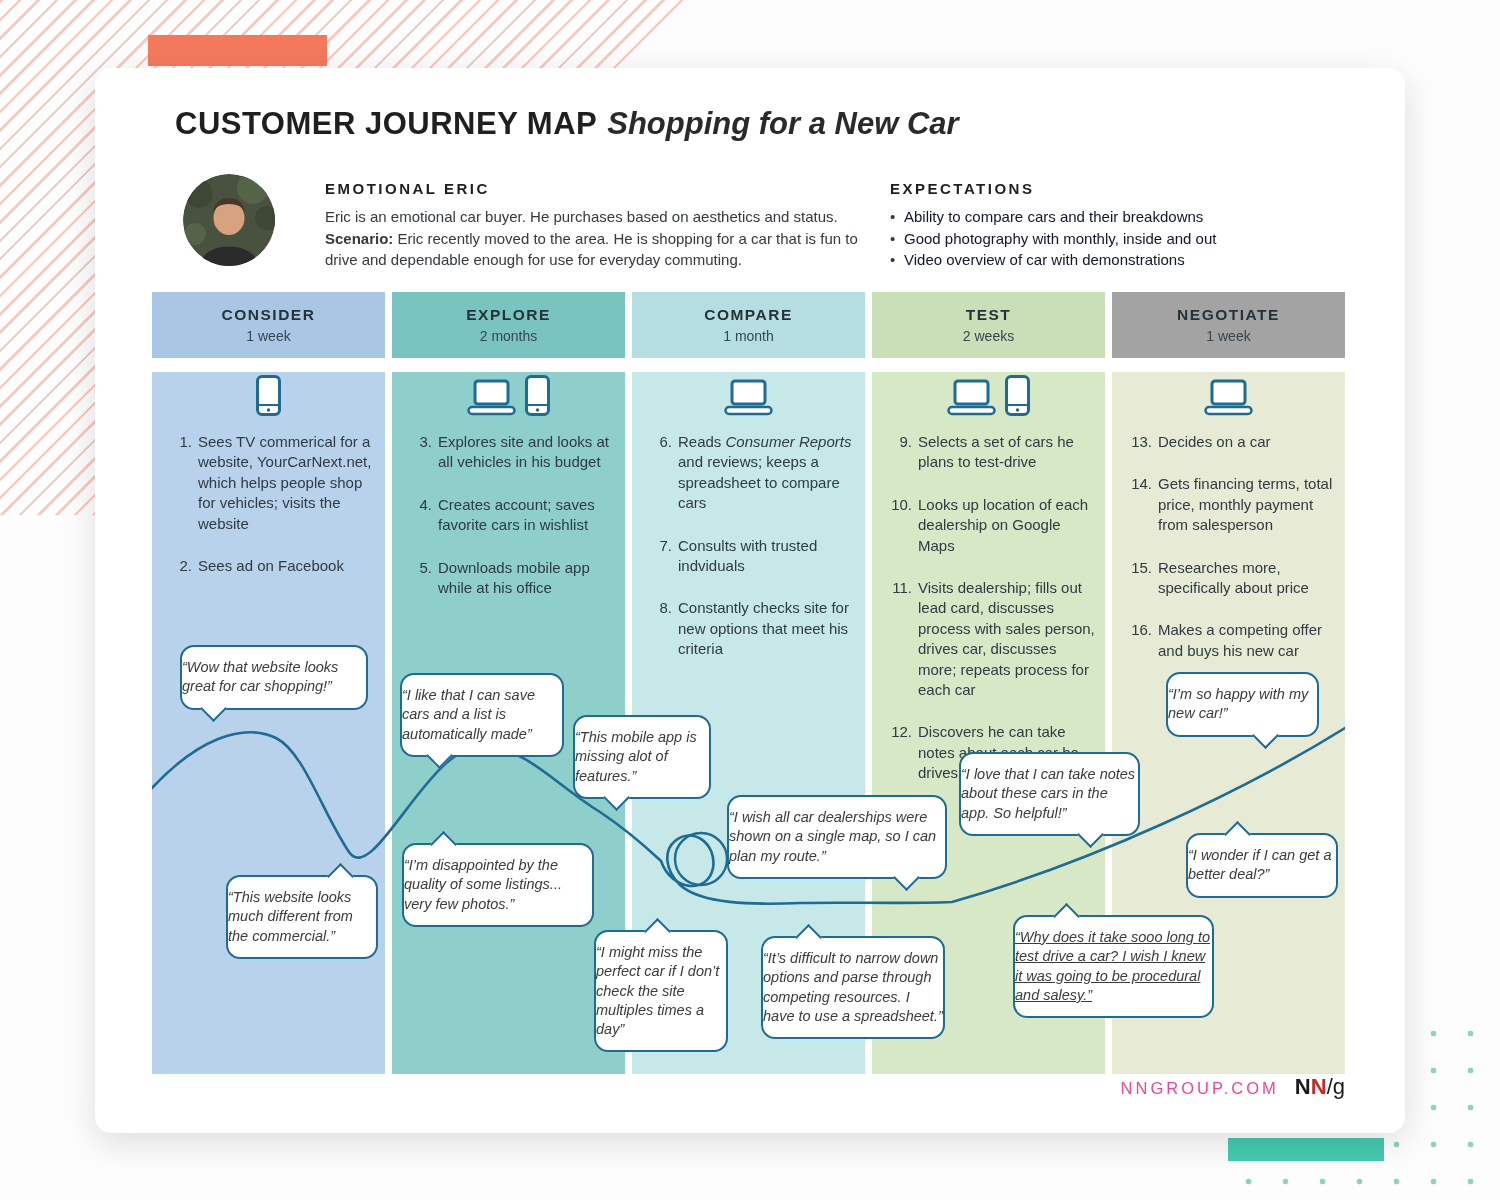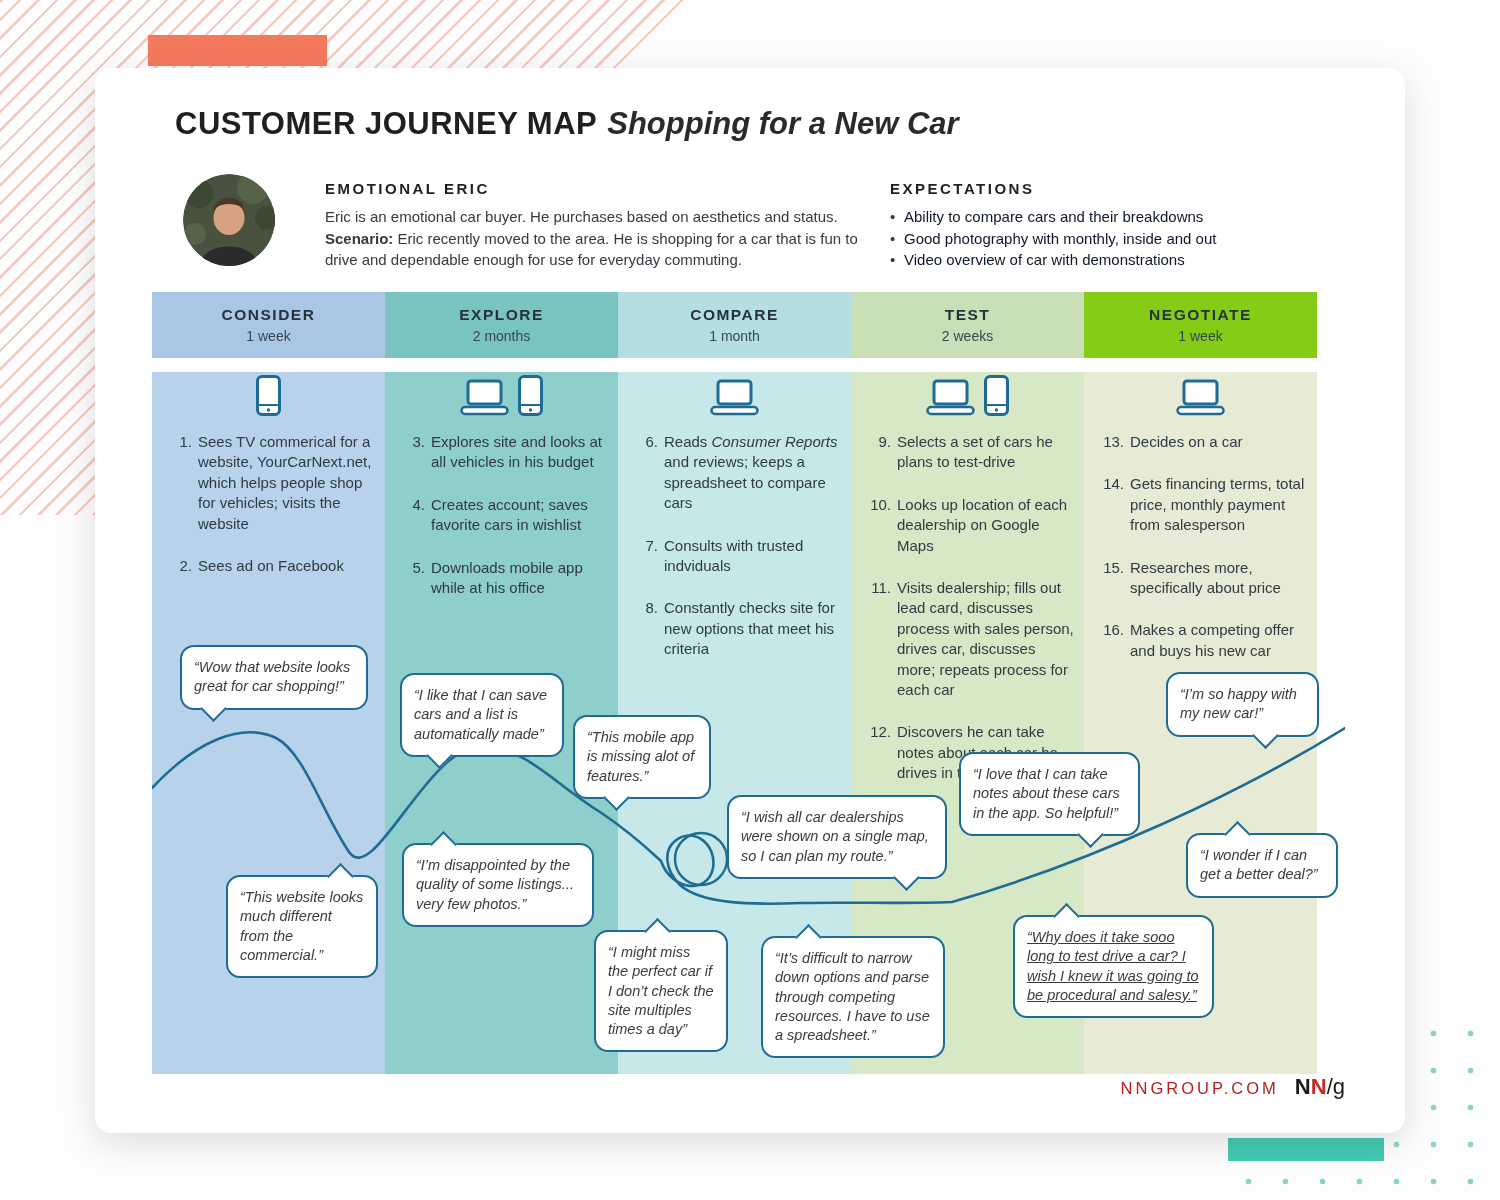--- a/index.html
+++ b/index.html
@@ -35,52 +35,52 @@
 
   .avatar{position:absolute;left:88px;top:106px;width:92px;height:92px;border-radius:50%;overflow:hidden;}
   .persona-info{position:absolute;left:230px;top:112px;width:540px;}
   .sec-heading{font-size:15px;font-weight:700;letter-spacing:2.5px;color:#1f1f1f;margin-bottom:9px;}
   .persona-text{font-size:15px;line-height:1.44;color:#333a40;}
   .expectations{position:absolute;left:795px;top:112px;width:490px;}
   .exp-item{font-size:15px;line-height:1.44;color:#0f172a;padding-left:14px;position:relative;}
   .exp-item::before{content:"•";position:absolute;left:0;top:0;color:#333a40;}
 
   
-  .stages{position:absolute;left:57px;top:224px;display:flex;}
+  .stages{position:absolute;left:57px;top:224px;display:flex;gap:7px;}
   .stage{width:233px;flex:none;}
   .stage-header{height:66px;display:flex;flex-direction:column;align-items:center;justify-content:center;margin-bottom:8px;}
   .stage-label{font-size:15.5px;font-weight:700;letter-spacing:1.5px;color:#263238;}
   .stage-duration{font-size:14px;color:#37474f;margin-top:4px;}
   .stage-body{height:702px;}
   .c0h{background:#a9c7e5}.c0b{background:#b8d2eb}
   .c1h{background:#79c4c0}.c1b{background:#8ecfcb}
   .c2h{background:#b4dee1}.c2b{background:#c6e8e9}
   .c3h{background:#c9dfb7}.c3b{background:#d7e8c7}
-  .c4h{background:#84cc16}.c4b{background:#e7ebd5}
+  .c4h{background:#a3a3a3}.c4b{background:#e7ebd5}
   .devices{display:flex;justify-content:center;align-items:flex-end;gap:9px;margin:14px 0 16px;height:44px;}
   .item{display:flex;margin:0 8px 22px 14px;font-size:15px;line-height:1.36;color:#2f3a42;}
   .item .num{width:26px;flex:none;text-align:right;margin-right:6px;}
   .item .txt{flex:1;}
 
   
   .journey-svg{position:absolute;left:57px;top:224px;z-index:3;pointer-events:none;}
 
   
   .bubble{
     position:absolute;z-index:5;box-sizing:border-box;
     background:#fff;border:2.5px solid #1e6b93;border-radius:14px;
-    padding:11px 12px;font-style:italic;font-size:14.5px;line-height:1.33;color:#3b3b3b;
+    padding:11px 0;font-style:italic;font-size:14.5px;line-height:1.33;color:#3b3b3b;
   }
   .tail{position:absolute;width:17px;height:17px;background:#fff;transform:rotate(45deg);}
   .tail-b{bottom:-10.5px;border-right:2.5px solid #1e6b93;border-bottom:2.5px solid #1e6b93;}
   .tail-t{top:-10.5px;border-left:2.5px solid #1e6b93;border-top:2.5px solid #1e6b93;}
 
   
   .footer{position:absolute;top:1006px;right:60px;display:flex;align-items:baseline;gap:16px;}
-  .site{font-size:16.5px;letter-spacing:3px;color:#b91c1c;margin-left:44px;}
+  .site{font-size:16.5px;letter-spacing:3px;color:#ec4899;margin-left:44px;}
   .logo{font-size:22px;color:#1a1a1a;}
   .logo .n1{font-weight:700;color:#1a1a1a;}
   .logo .n2{font-weight:700;color:#c92a21;}
   .logo .g{font-weight:400;color:#1a1a1a;}
 </style>
 </head>
 <body>
 
 <div class="stripes"></div>
 <div class="coral-rect"></div>

